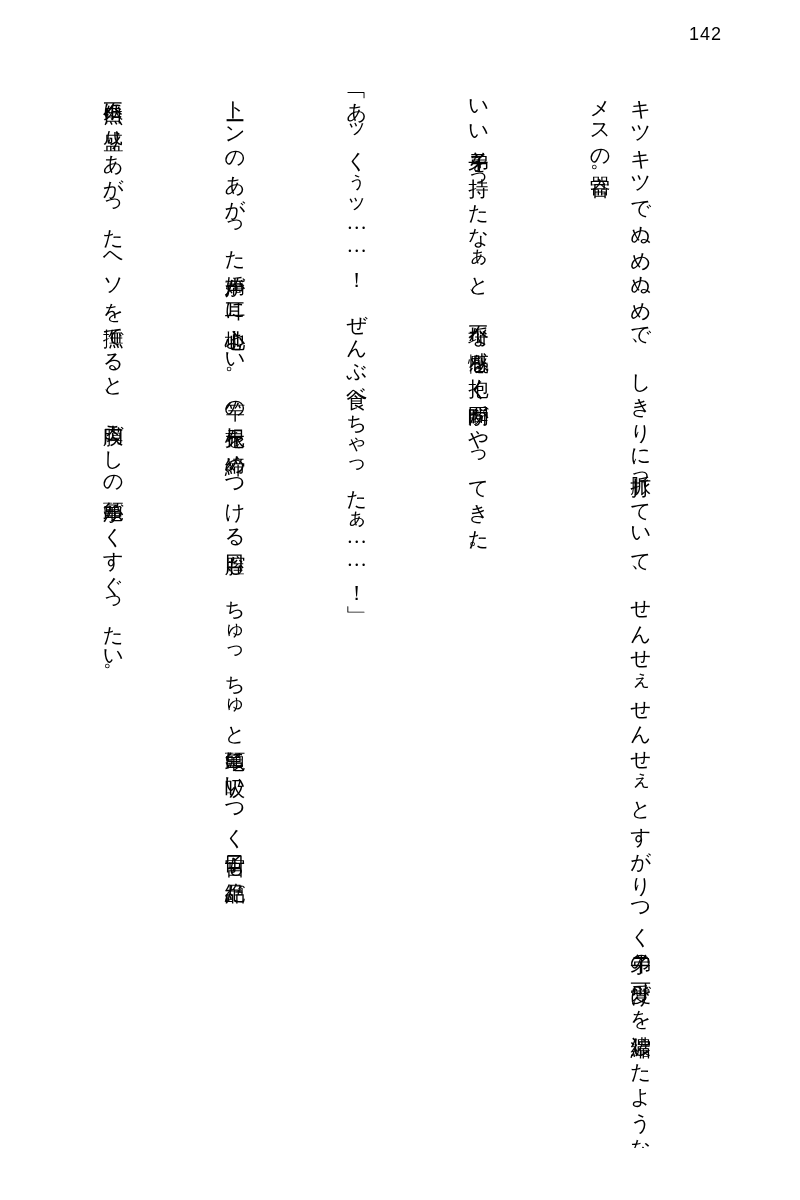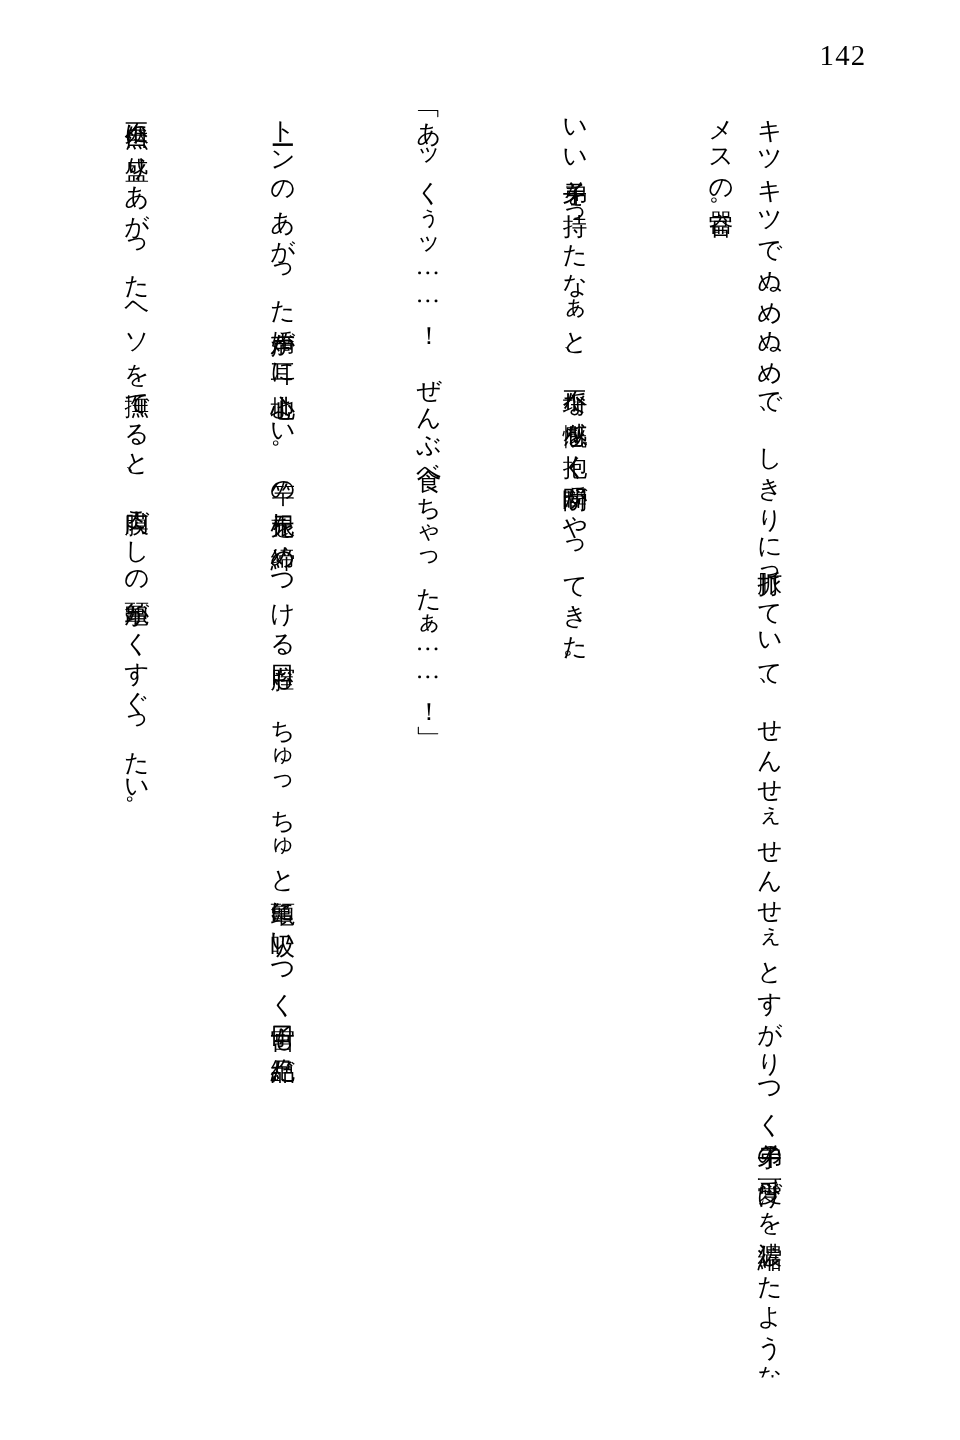--- a/index.html
+++ b/index.html
@@ -11,25 +11,25 @@
     position: relative;
     width: 800px;
     height: 1200px;
     background: #ffffff;
     overflow: hidden;
     font-family: "Liberation Serif", "DejaVu Serif", serif;
     color: #000000;
   }
   .page-number {
     position: absolute;
-    top: 34px;
+    top: 24px;
     right: 78px;
-    font-size: 24px;
+    font-size: 18px;
     letter-spacing: 1px;
-    font-family: Liberation Serif, serif;
+    font-family: Liberation Sans, sans-serif;
   }
   .body-text {
     position: absolute;
     top: 86px;
     right: 58px;
     left: 56px;
     bottom: 52px;
     writing-mode: vertical-rl;
     text-orientation: upright;
     font-size: 20.5px;

